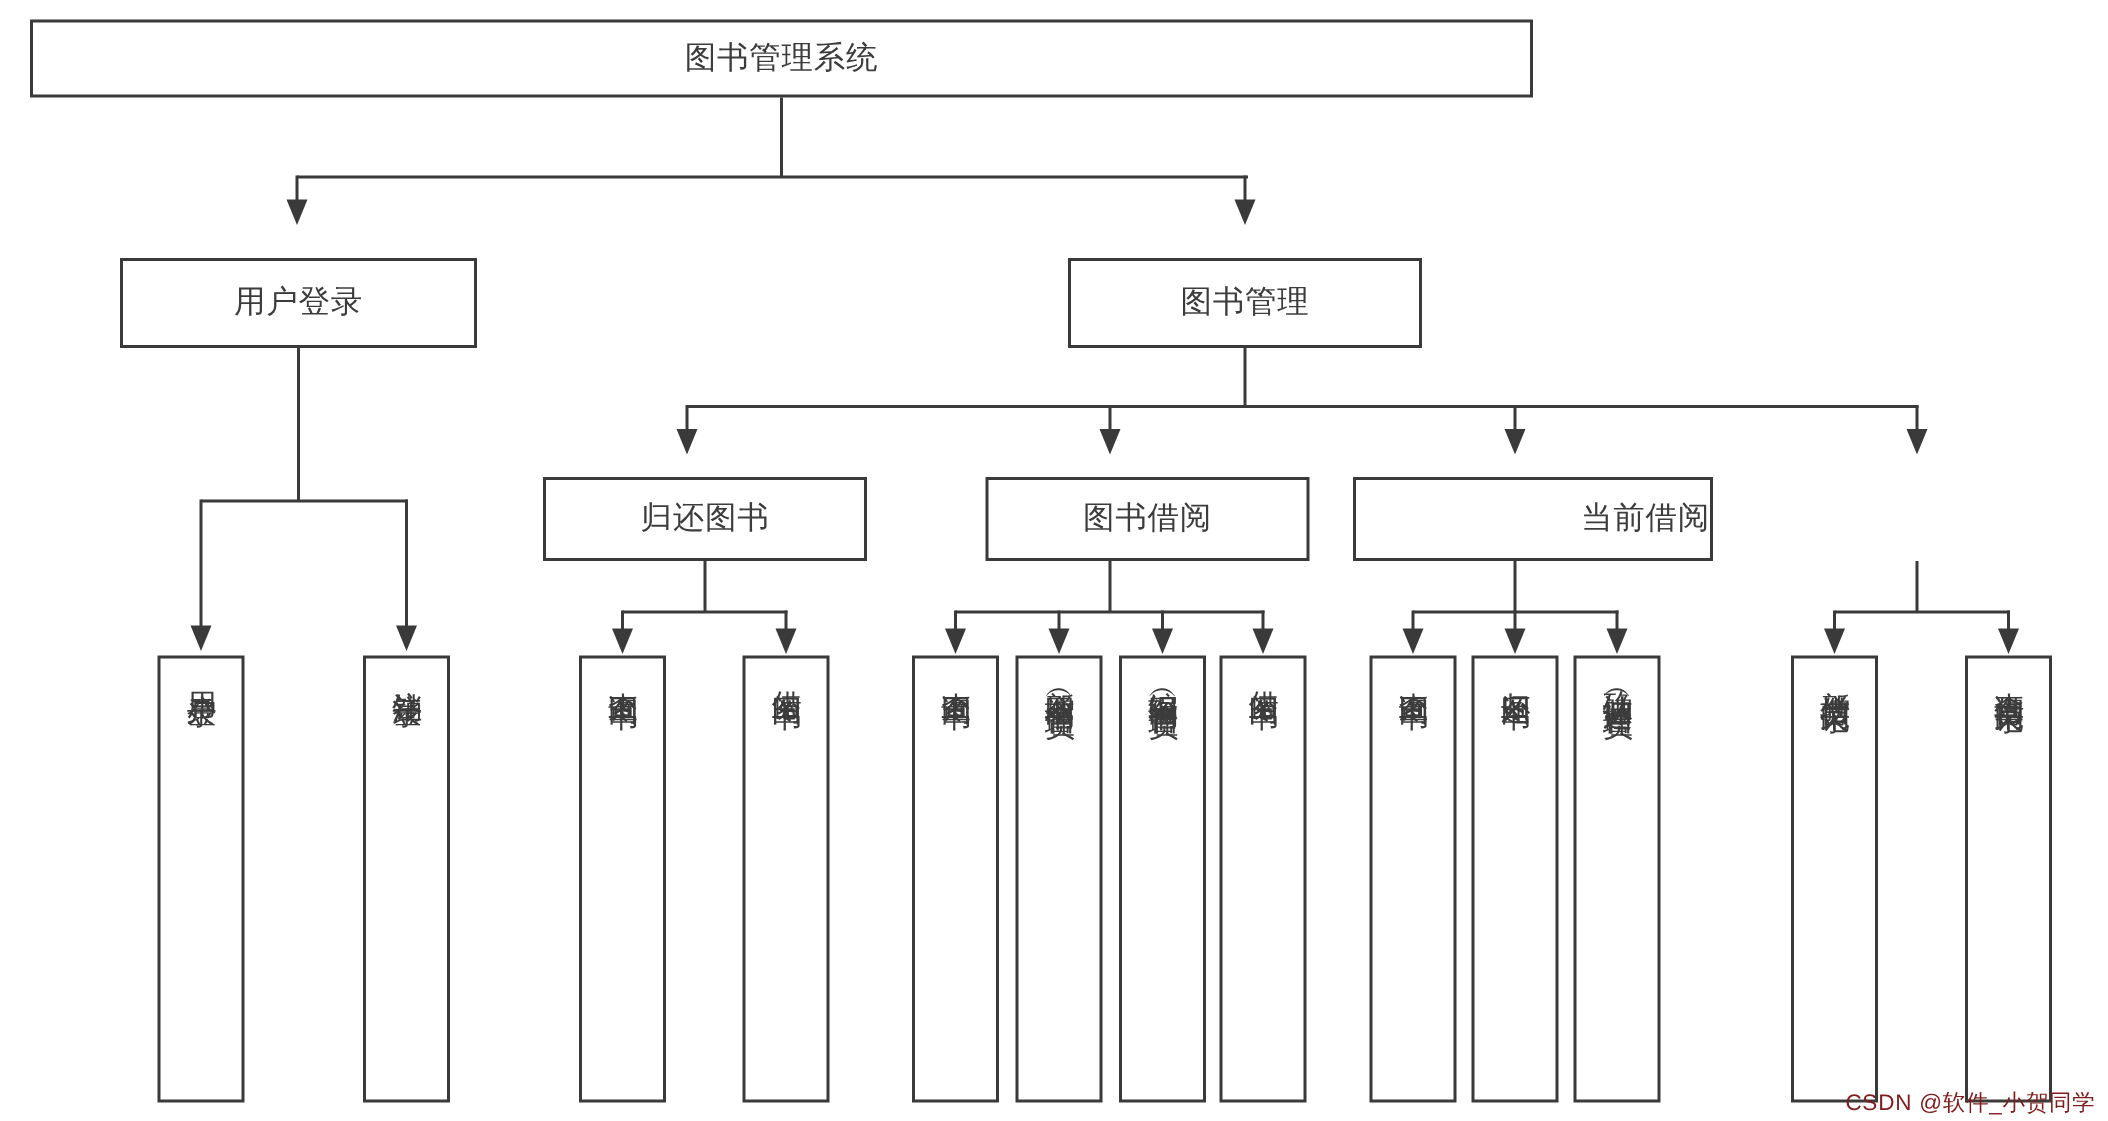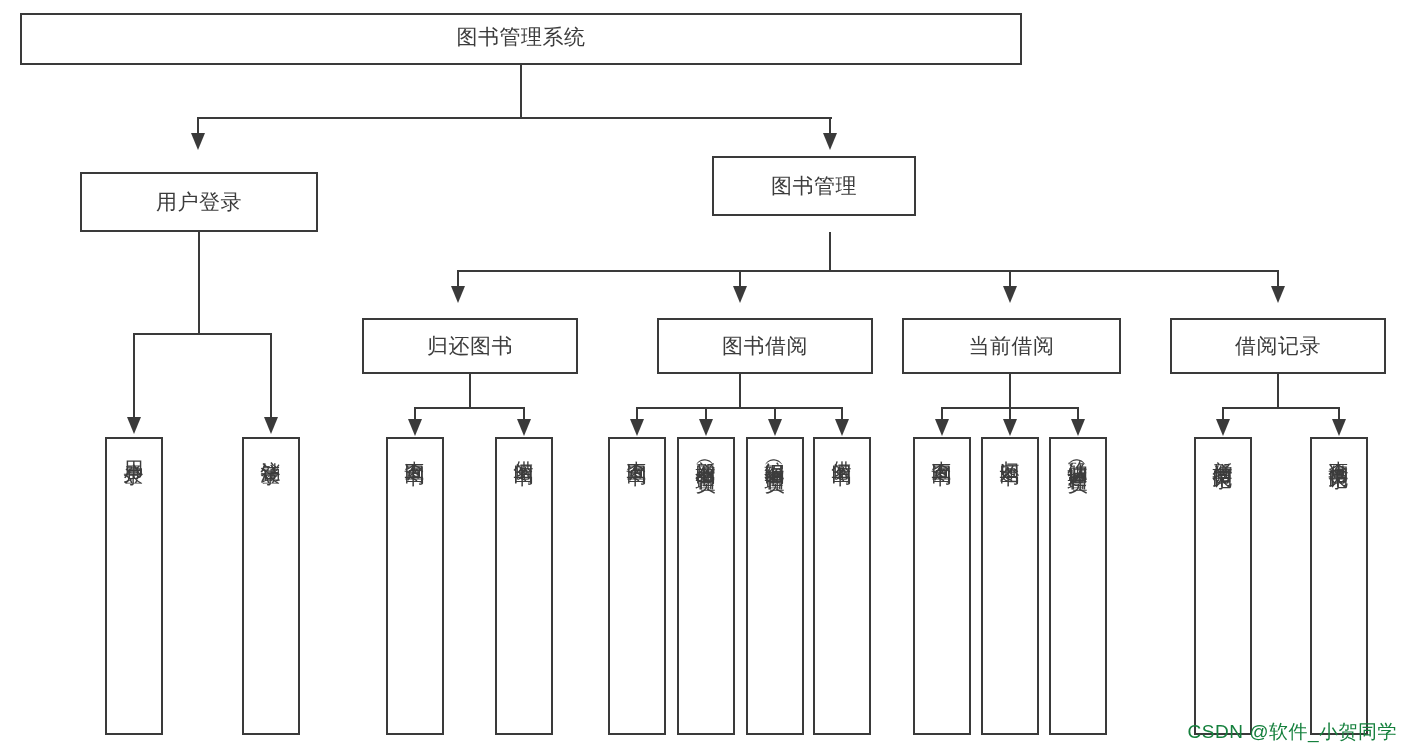--- a/index.html
+++ b/index.html
@@ -61,48 +61,48 @@
     height: 0;
     border-left: 7px solid transparent;
     border-right: 7px solid transparent;
     border-top: 17px solid #3a3a3a;
   }
   
   #watermark {
     position: absolute;
     right: 8px;
     bottom: 2px;
-    font-size: 19px;
-    color: #15803d;
+    font-size: 15px;
+    color: #7f1d1d;
     letter-spacing: 0.5px;
     white-space: nowrap;
     pointer-events: none;
   }
 </style>
 </head>
 <body>
 
 <div id="canvas">
 
-  <div class="node h" style="left:20px; top:13px; width:1002px; height:52px;font-family:Liberation Mono, monospace;">
+  <div class="node h" style="left:20px; top:13px; width:1002px; height:52px;">
     <span>图书管理系统</span>
   </div>
 
   <div class="ln v" style="left:520px; top:65px; width:2px; height:53px;"></div>
   <div class="ln h" style="left:198px; top:117px; width:634px; height:2px;"></div>
   <div class="ln v" style="left:197px; top:117px; width:2px; height:18px;"></div>
   <div class="arrow" style="left:191px; top:133px;"></div>
   <div class="ln v" style="left:829px; top:117px; width:2px; height:18px;"></div>
   <div class="arrow" style="left:823px; top:133px;"></div>
 
   <div class="node h" style="left:80px; top:172px; width:238px; height:60px;">
     <span>用户登录</span>
   </div>
 
-  <div class="node h" style="left:712px; top:156px; width:204px; height:60px;">
+  <div class="node h" style="left:712px; top:172px; width:236px; height:60px;">
     <span>图书管理</span>
   </div>
 
   <div class="ln v" style="left:198px; top:232px; width:2px; height:102px;"></div>
   <div class="ln h" style="left:134px; top:333px; width:138px; height:2px;"></div>
   <div class="ln v" style="left:133px; top:333px; width:2px; height:86px;"></div>
   <div class="arrow" style="left:127px; top:417px;"></div>
   <div class="ln v" style="left:270px; top:333px; width:2px; height:86px;"></div>
   <div class="arrow" style="left:264px; top:417px;"></div>
 
@@ -116,25 +116,22 @@
   <div class="arrow" style="left:1003px; top:286px;"></div>
   <div class="ln v" style="left:1277px; top:270px; width:2px; height:18px;"></div>
   <div class="arrow" style="left:1271px; top:286px;"></div>
 
   <div class="node h" style="left:362px; top:318px; width:216px; height:56px;">
     <span>归还图书</span>
   </div>
   <div class="node h" style="left:632px; top:318px; width:216px; height:56px;margin-left:25px;">
     <span>图书借阅</span>
   </div>
-  <div class="node h" style="left:902px; top:318px; width:219px; height:56px;">
+  <div class="node h" style="left:902px; top:318px; width:240px; height:56px;justify-content:flex-end;">
     <span>当前借阅</span>
-  </div>
-  <div class="node h" style="left:1170px; top:318px; width:216px; height:56px;">
-    <span>借阅记录</span>
   </div>
 
   <div class="ln v" style="left:469px; top:374px; width:2px; height:34px;"></div>
   <div class="ln h" style="left:415px; top:407px; width:110px; height:2px;"></div>
   <div class="ln v" style="left:414px; top:407px; width:2px; height:14px;"></div>
   <div class="arrow" style="left:408px; top:419px;"></div>
   <div class="ln v" style="left:523px; top:407px; width:2px; height:14px;"></div>
   <div class="arrow" style="left:517px; top:419px;"></div>
 
   <div class="ln v" style="left:739px; top:374px; width:2px; height:34px;"></div>

